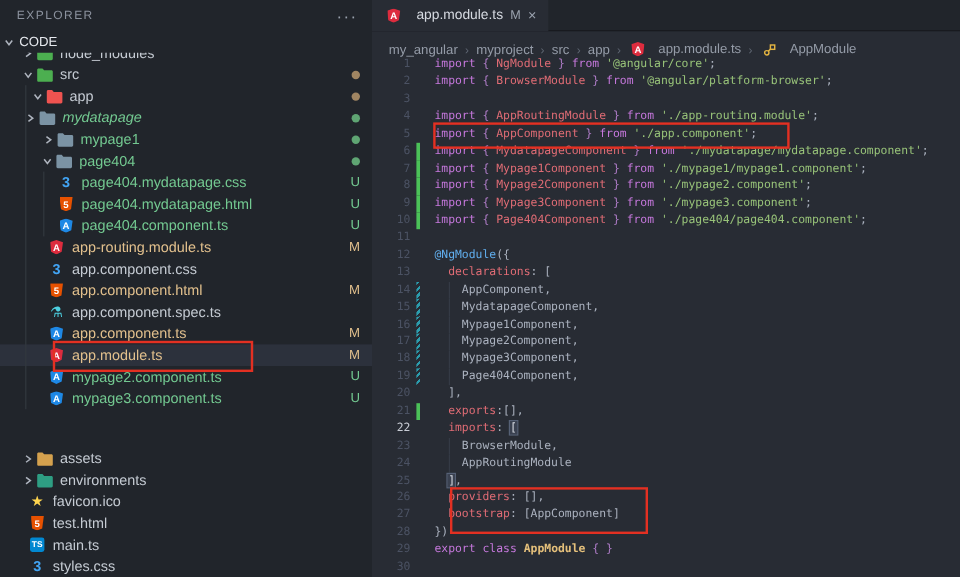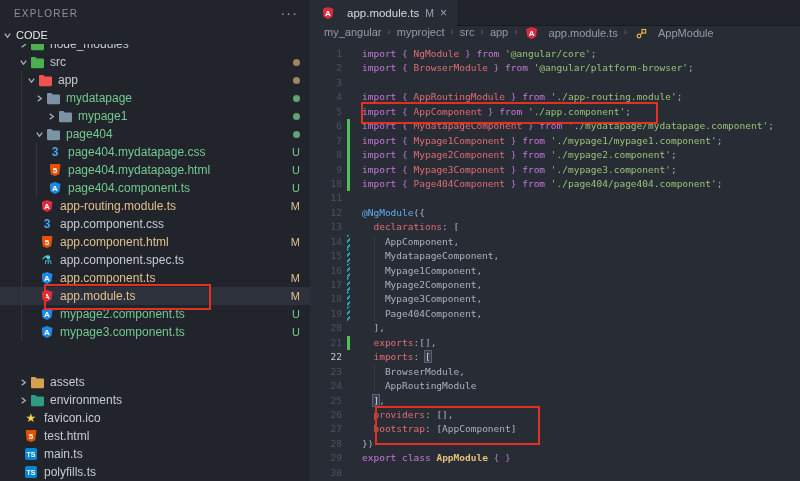--- a/index.html
+++ b/index.html
@@ -40,21 +40,21 @@
          font-weight:bold;display:flex;align-items:center;justify-content:center}
   .star{color:#ffd54f;font-size:12px;line-height:12px}
   .flask{color:#4dd0e1;font-size:12px;line-height:12px}
   
   .editor{position:absolute;left:310px;top:0;width:490px;height:481px;background:#282c34}
   .tabbar{height:25px;background:#21252b;border-bottom:1px solid #181a1f;display:flex}
   .tab{height:26px;background:#282c34;display:flex;align-items:center;gap:6px;padding:0 10px;
        font-size:11.5px;color:#d7dbe2;cursor:pointer}
   .tab-mod{color:#9aa2ae;font-size:10.5px}
   .tab-close{color:#9aa2ae;font-size:12px;cursor:pointer}
-  .crumbs{height:22px;display:flex;align-items:flex-start;gap:6px;padding-left:14px;
+  .crumbs{height:22px;display:flex;align-items:flex-end;gap:6px;padding-left:14px;
           font-size:11px;color:#959ca8;white-space:nowrap}
   .crumb{display:flex;align-items:center;gap:4px;cursor:pointer}
   .crumb-sep{color:#5e6672;font-size:10px}
   .code{position:absolute;left:0;top:47px;right:0;bottom:0;
         font-family:"DejaVu Sans Mono",monospace;font-size:9.5px;line-height:14.45px;white-space:pre}
   .cl{height:14.45px;display:flex;position:relative}
   .ln{width:32px;text-align:right;color:#4b5263;flex:none}
   .ln.cur{color:#c8ccd4}
   .mk{width:3px;margin-left:5px;flex:none}
   .mk.a{background:#4bc158}
@@ -129,39 +129,39 @@
               <path d="M1 2.2C1 1.5 1.5 1 2.2 1h3.2l1.4 1.6h6C13.5 2.6 14 3.1 14 3.8V11c0 .7-.5 1.2-1.2 1.2H2.2C1.5 12.2 1 11.7 1 11z" fill="#ef5350"></path>
             </svg>
           </span>
           <span class="tname c-normal">app</span>
         </div>
         <span class="badge">
           <span class="dot dot-tan"></span>
         </span>
       </div>
       <div class="trow">
-        <div class="trow-in" style="padding-left: 33px;">
+        <div class="trow-in" style="padding-left: 19px; font-style: italic;">
           <span class="chev">
             <svg width="9" height="9" viewBox="0 0 10 10">
               <path d="M3 2 L7 5 L3 8" stroke="#aeb4be" fill="none" stroke-width="1.4"></path>
             </svg>
           </span>
           <span class="ticon">
             <svg width="15" height="13" viewBox="0 0 15 13">
               <path d="M1 2.2C1 1.5 1.5 1 2.2 1h3.2l1.4 1.6h6C13.5 2.6 14 3.1 14 3.8V11c0 .7-.5 1.2-1.2 1.2H2.2C1.5 12.2 1 11.7 1 11z" fill="#7b93a4"></path>
             </svg>
           </span>
           <span class="tname c-untracked">mydatapage</span>
         </div>
         <span class="badge">
           <span class="dot dot-green"></span>
         </span>
       </div>
       <div class="trow">
-        <div class="trow-in" style="padding-left: 45px;">
+        <div class="trow-in" style="padding-left: 34px;">
           <span class="chev">
             <svg width="9" height="9" viewBox="0 0 10 10">
               <path d="M3 2 L7 5 L3 8" stroke="#aeb4be" fill="none" stroke-width="1.4"></path>
             </svg>
           </span>
           <span class="ticon">
             <svg width="15" height="13" viewBox="0 0 15 13">
               <path d="M1 2.2C1 1.5 1.5 1 2.2 1h3.2l1.4 1.6h6C13.5 2.6 14 3.1 14 3.8V11c0 .7-.5 1.2-1.2 1.2H2.2C1.5 12.2 1 11.7 1 11z" fill="#7b93a4"></path>
             </svg>
           </span>
@@ -345,29 +345,20 @@
           <span class="tname c-normal">test.html</span>
         </div>
       </div>
       <div class="trow">
         <div class="trow-in" style="padding-left: 17px;">
           <span class="spacer"></span>
           <span class="ticon">
             <span class="tsbox">TS</span>
           </span>
           <span class="tname c-normal">main.ts</span>
-        </div>
-      </div>
-      <div class="trow">
-        <div class="trow-in" style="padding-left: 17px;">
-          <span class="spacer"></span>
-          <span class="ticon">
-            <span class="tsbox">TS</span>
-          </span>
-          <span class="tname c-normal">polyfills.ts</span>
         </div>
       </div>
       <div class="trow">
         <div class="trow-in" style="padding-left: 17px;">
           <span class="spacer"></span>
           <span class="ticon">
             <span class="css3">3</span>
           </span>
           <span class="tname c-normal">styles.css</span>
         </div>

